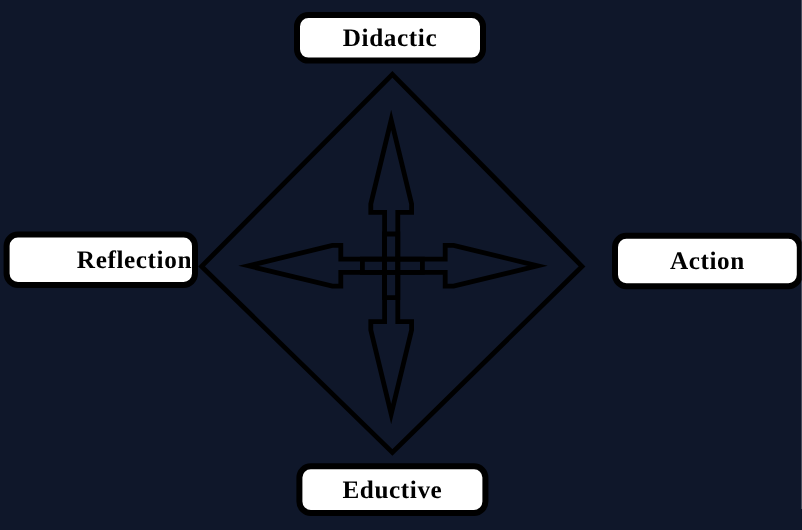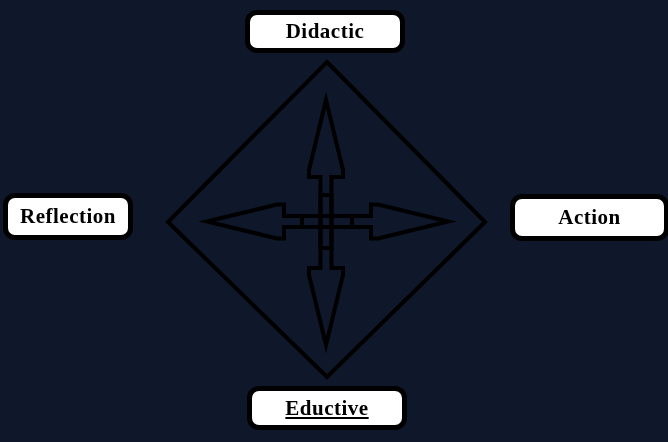--- a/index.html
+++ b/index.html
@@ -24,23 +24,23 @@
     background: #ffffff;
     display: flex;
     align-items: center;
     justify-content: center;
     font-size: 21px;
     font-weight: bold;
     color: #000000;
     letter-spacing: 0.5px;
   }
   .node-box.top    { left: 245px; top: 10px;  width: 160px; height: 43px; }
-  .node-box.left   { left: 3px;   top: 193px; width: 130px; height: 47px; }
+  .node-box.left   { left: 3px;   top: 193px; width: 162px; height: 47px; justify-content: flex-end; }
   .node-box.right  { left: 510px; top: 194px; width: 159px; height: 47px; }
-  .node-box.bottom { left: 247px; top: 386px; width: 160px; height: 44px; text-decoration: underline; }
+  .node-box.bottom { left: 247px; top: 386px; width: 160px; height: 44px; }
 </style>
 </head>
 <body>
 
 <div class="canvas">
 
   <svg class="diagram-svg" viewBox="0 0 668 442" xmlns="http://www.w3.org/2000/svg">
 
     <polygon points="327,62 485,222 327,377 168,222" fill="none" stroke="#000000" stroke-width="4" stroke-linejoin="miter" stroke-miterlimit="10"></polygon>
 

